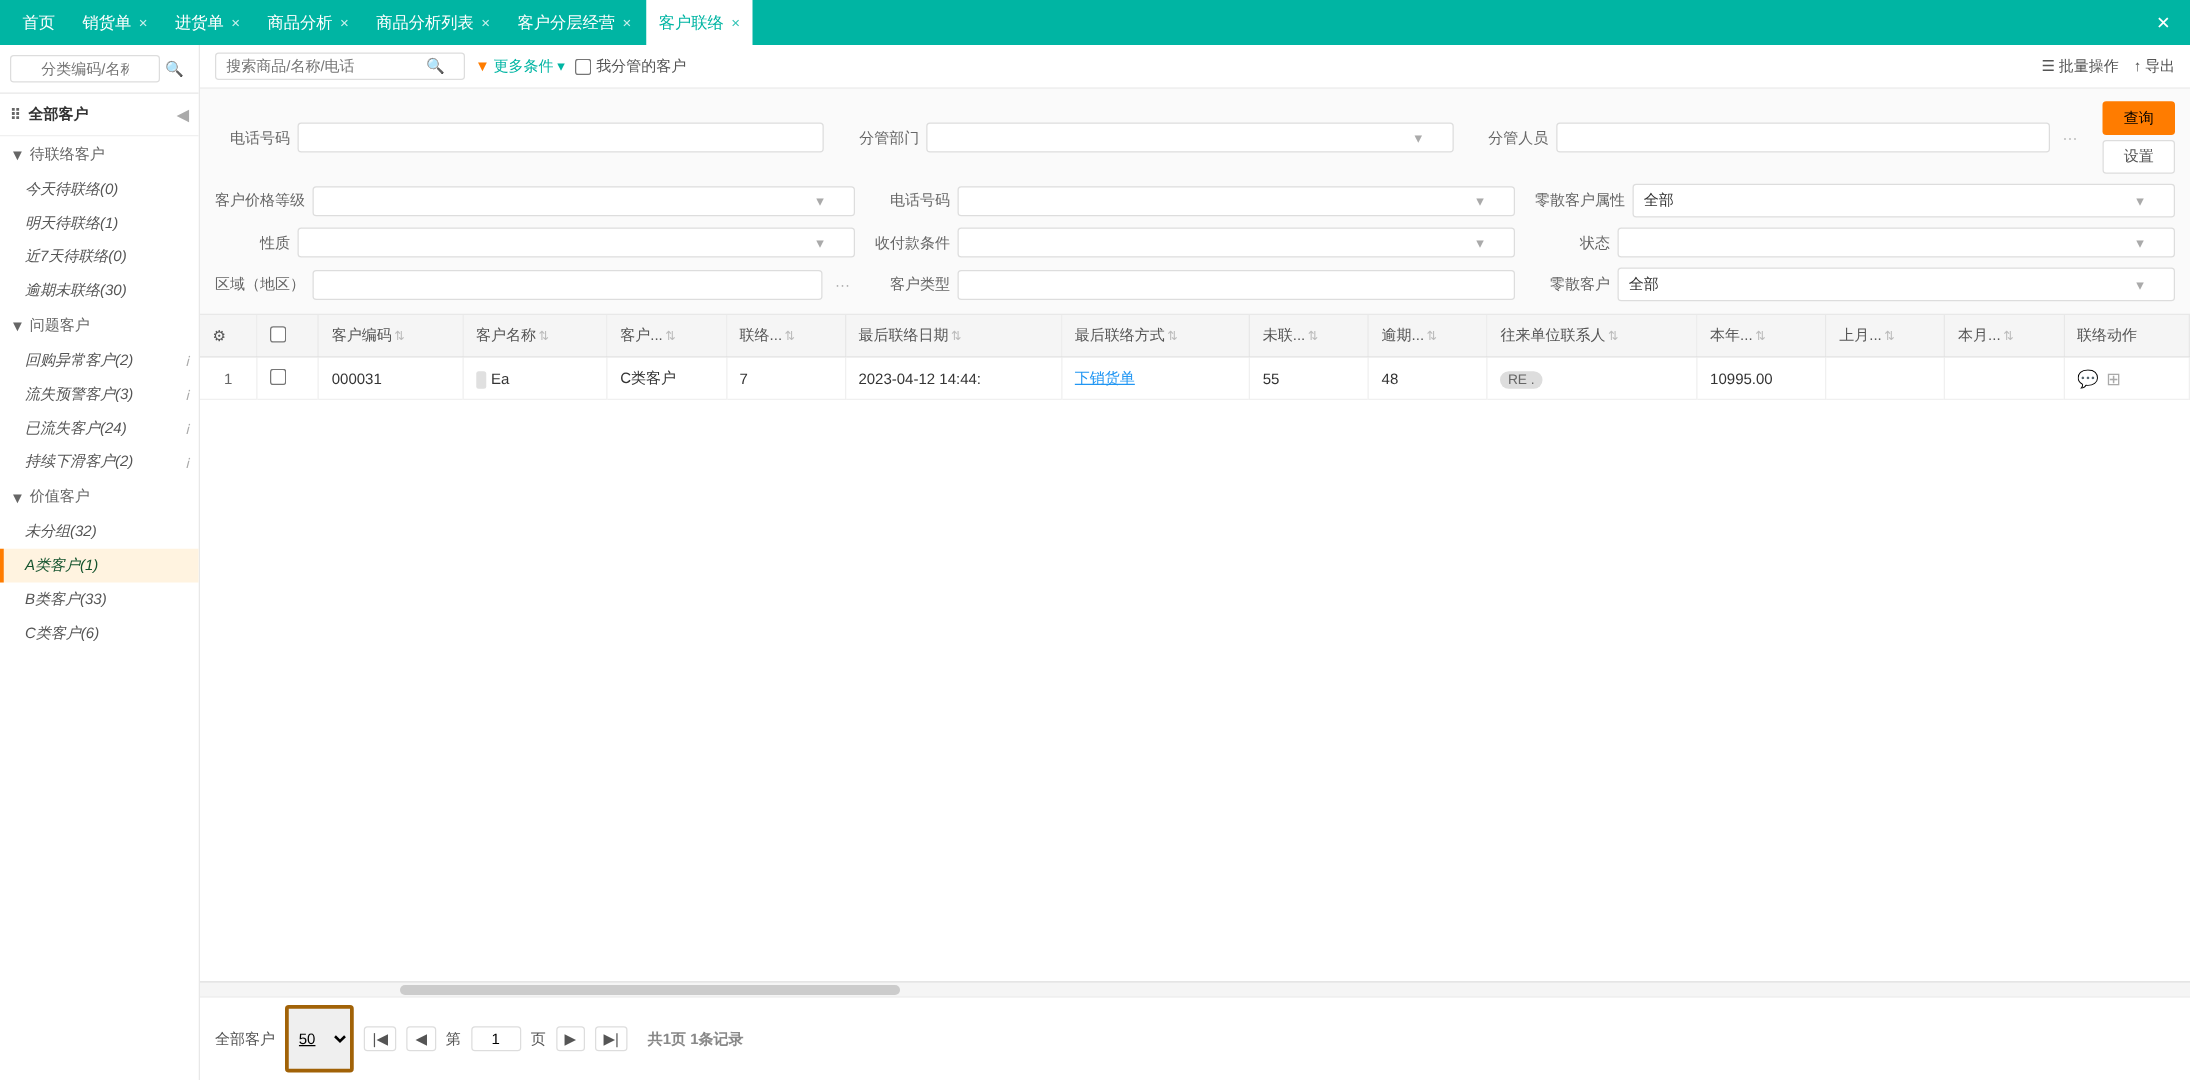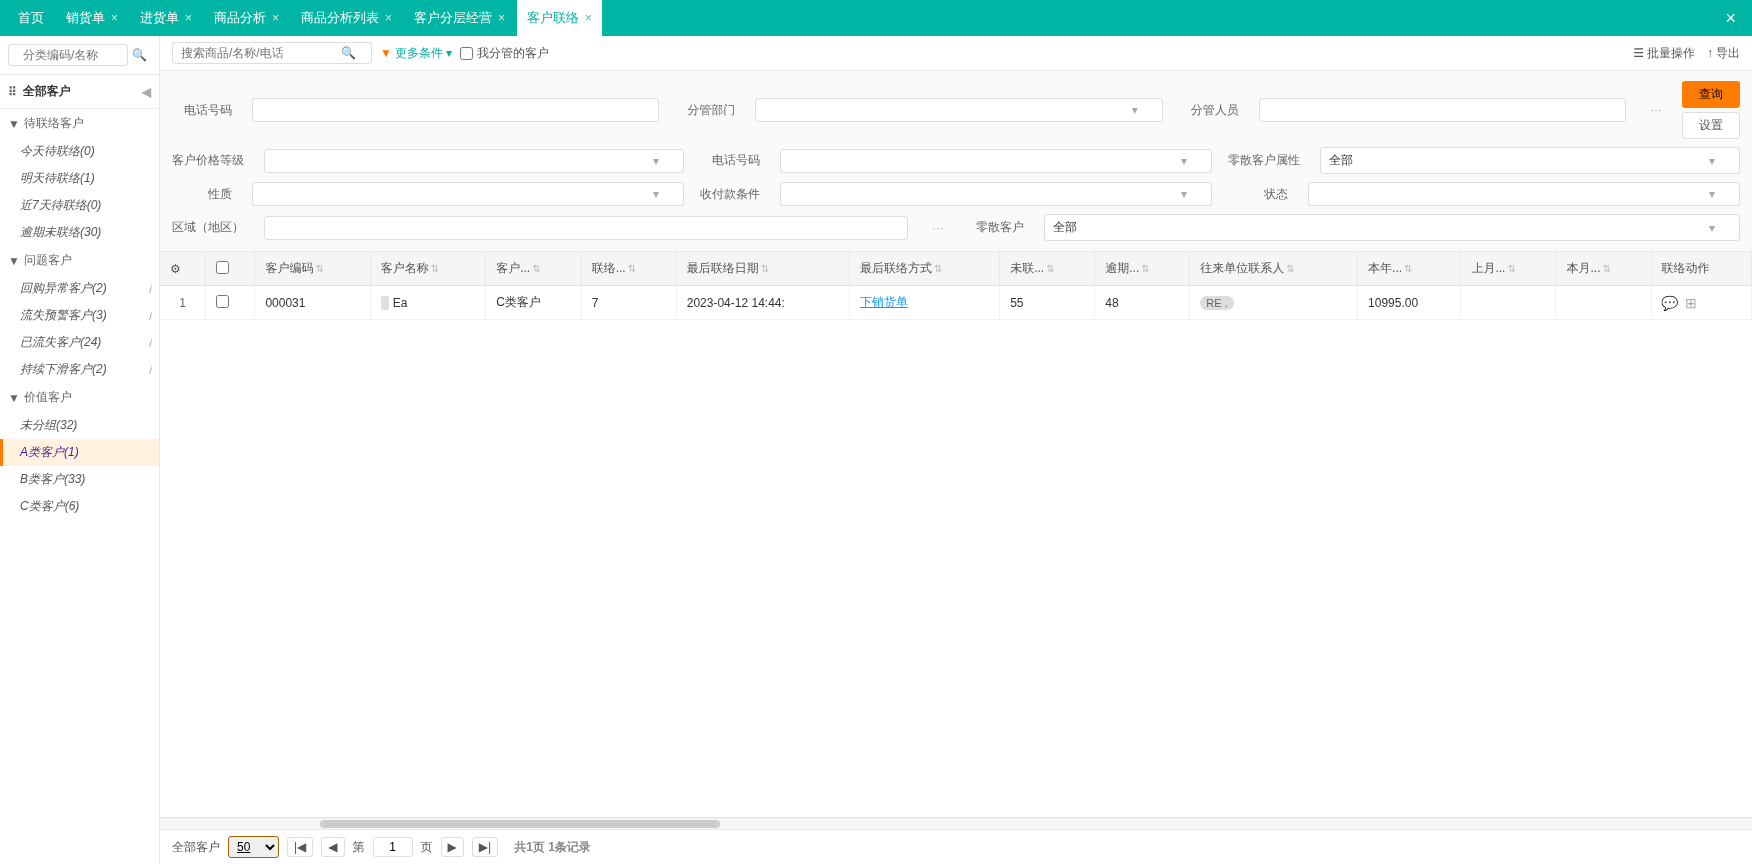--- a/index.html
+++ b/index.html
@@ -108,21 +108,21 @@
       padding: 5px 8px 5px 20px;
       color: #555;
       cursor: pointer;
       display: flex;
       align-items: center;
       font-size: 12px;
       font-style: italic;
     }
     .sidebar-item.active {
       background: #fff3e0;
-      color: #4c1d95;
+      color: #14532d;
       border-left: 3px solid #ff7c00;
       padding-left: 17px;
     }
     .sidebar-item .info-icon {
       margin-left: auto;
       color: #aaa;
       font-size: 11px;
     }
 
     
@@ -199,21 +199,21 @@
     .filter-row {
       display: flex;
       align-items: center;
       gap: 16px;
       margin-bottom: 8px;
     }
     .filter-row:last-child { margin-bottom: 0; }
     .filter-item {
       display: flex;
       align-items: center;
-      gap: 20px;
+      gap: 6px;
       flex: 1;
     }
     .filter-item label {
       color: #666;
       white-space: nowrap;
       min-width: 60px;
       text-align: right;
     }
     .filter-select {
       flex: 1;
@@ -341,23 +341,23 @@
     }
     .footer-page-input {
       border: 1px solid #ddd;
       border-radius: 3px;
       padding: 2px 6px;
       width: 40px;
       text-align: center;
       font-size: 12px;
     }
     .footer-select {
-      border: 1px solid #a16207;
-      border-radius: 3px;
-      padding: 2px 4px;
+      border: 3px solid #a16207;
+      border-radius: 3px;
+      padding: 16px 4px;
       font-size: 12px;
       text-decoration: underline;
     }
     .page-btn {
       background: none;
       border: 1px solid #ddd;
       border-radius: 3px;
       padding: 2px 6px;
       cursor: pointer;
       color: #555;
@@ -380,21 +380,21 @@
       <div class="nav-item active">客户联络<span class="close-x">×</span></div>
     </div>
   <div class="spacer"></div>
   <div class="global-close">×</div>
 </div>
 
 <div class="main-layout">
 
   <div class="sidebar">
     <div class="sidebar-search">
-      <input type="text" style="border: 1px solid rgb(221, 221, 221); border-radius: 3px; padding: 3px 14px; width: 120px; font-size: 12px; color: rgb(153, 153, 153);" placeholder="分类编码/名称">
+      <input type="text" style="border: 1px solid rgb(221, 221, 221); border-radius: 3px; padding: 3px 24px; width: 120px; font-size: 12px; color: rgb(153, 153, 153);" placeholder="分类编码/名称">
       <span class="search-icon">🔍</span>
     </div>
     <div class="sidebar-header">
       <span class="grid-icon">⠿</span>
       <span>全部客户</span>
       <span class="collapse-icon">◀</span>
     </div>
     <div id="sidebar-sections-container">
         <div class="sidebar-section-title">
           <span class="arrow">▼</span>
@@ -519,20 +519,24 @@
                 <span></span>
                 <span class="select-arrow">▾</span>
               </div>
             </div>
           </div>
           <div class="filter-row">
             <div class="filter-item">
               <label>区域（地区）</label>
               <input class="filter-input" style="flex: 1 1 0%;">
               <span class="more-dots">···</span>
+            </div>
+            <div class="filter-item">
+              <label>客户类型</label>
+              <input class="filter-input" style="">
             </div>
             <div class="filter-item">
               <label>零散客户</label>
               <div class="filter-select">
                 <span>全部</span>
                 <span class="select-arrow">▾</span>
               </div>
             </div>
           </div>
         </div>

